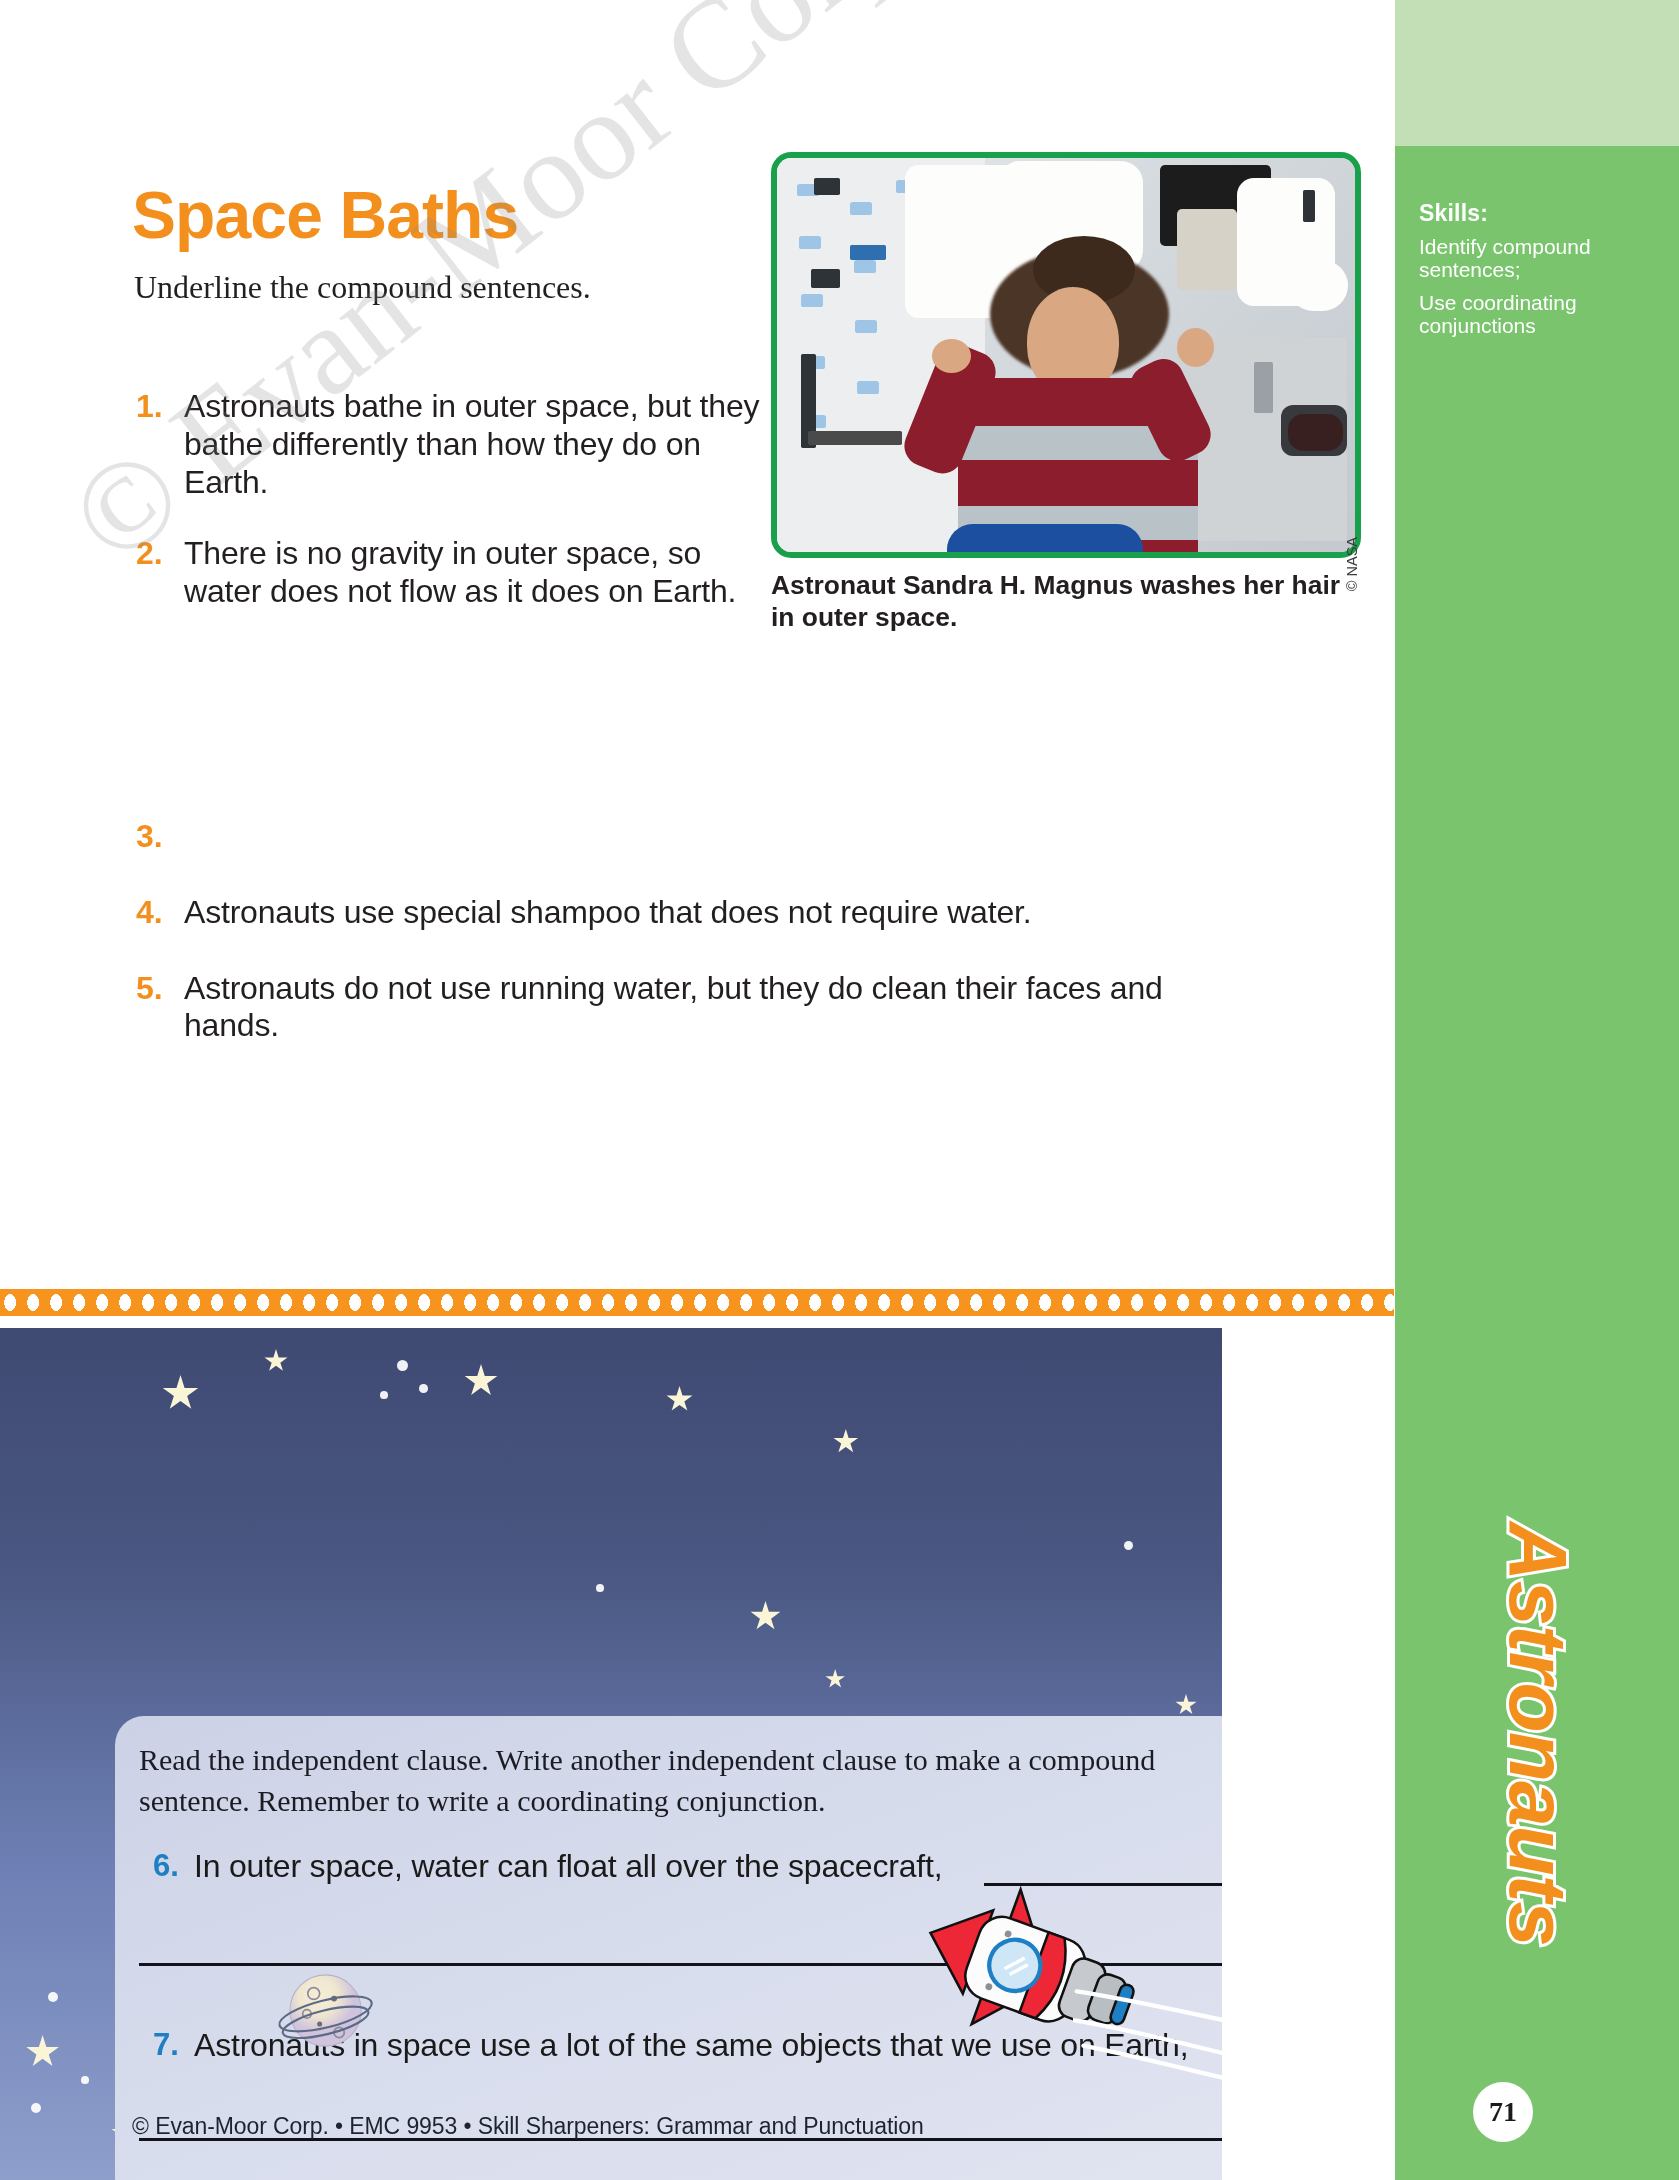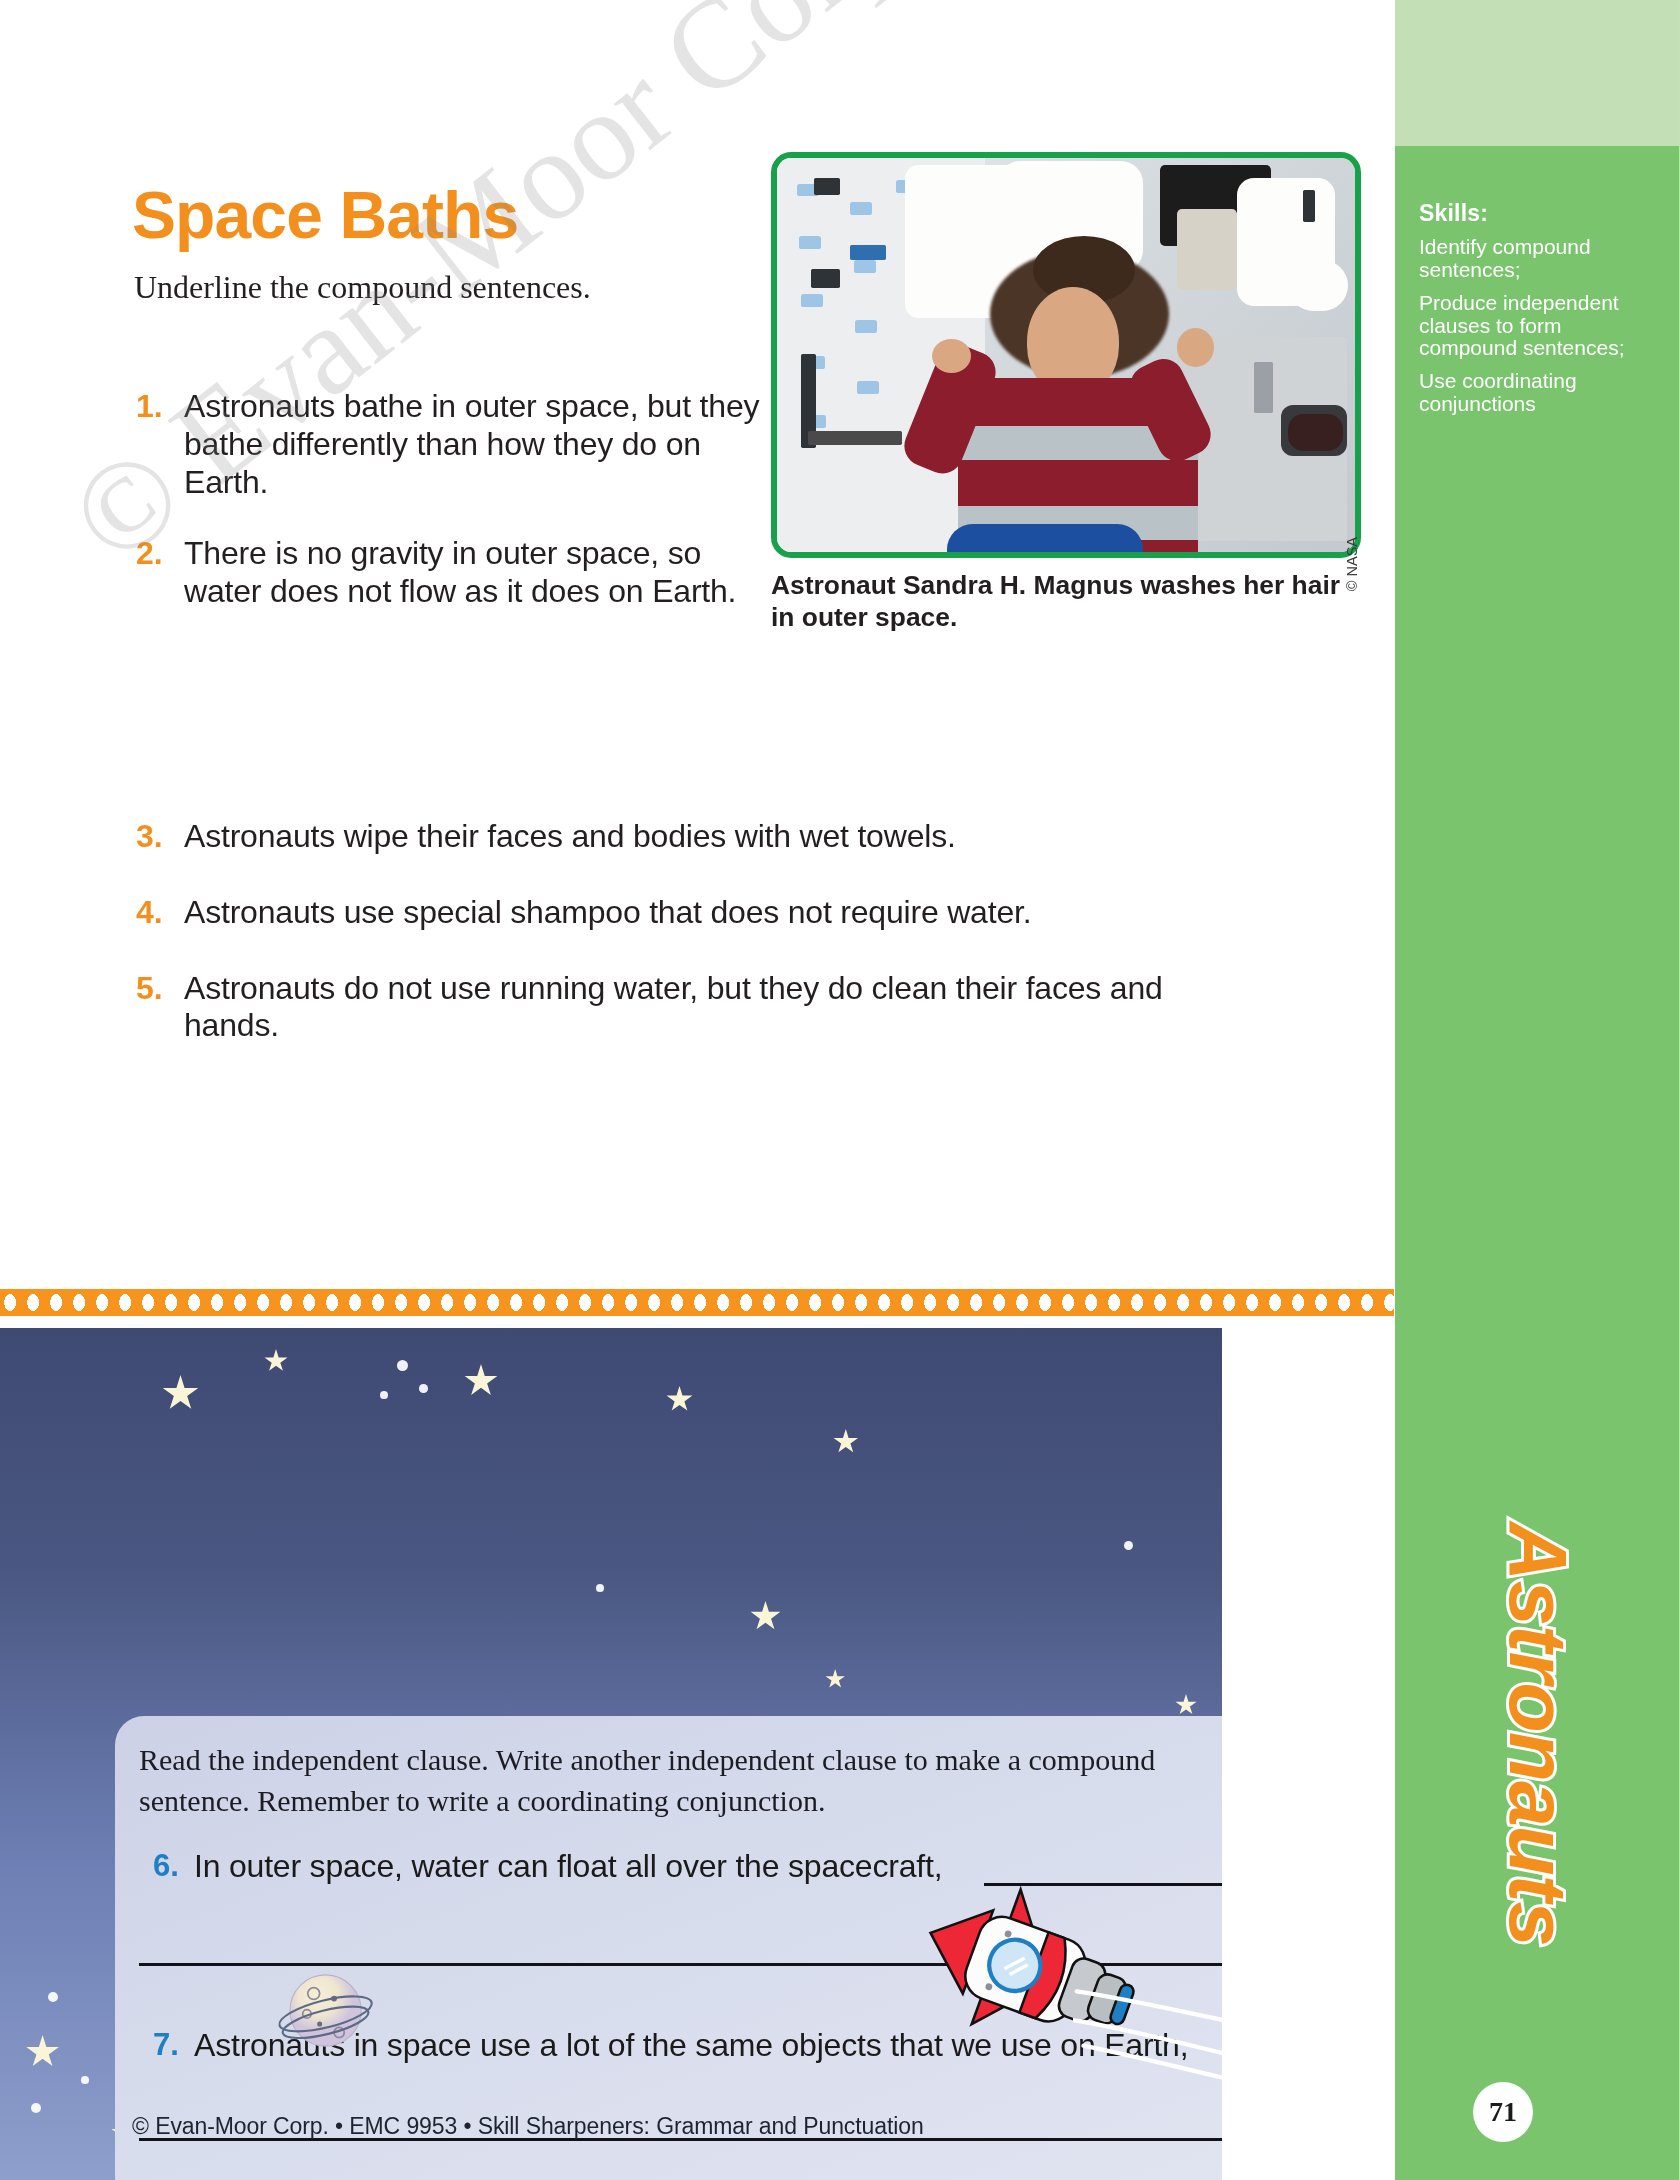--- a/index.html
+++ b/index.html
@@ -228,21 +228,20 @@
 
 <div class="page">
 
   <div class="green-rail"></div>
   <div class="green-rail-top"></div>
 
 
   <div class="skills-box">
     <div class="skills-head">Skills:</div>
     <div class="skill-line">Identify compound sentences;</div>
-    <div class="skill-line">Produce independent clauses to form compound sentences;</div>
     <div class="skill-line">Use coordinating conjunctions</div>
   </div>
 
   <div class="vtab">
     <div class="vtab-text">Astronauts</div>
   </div>
   <div class="pagenum">71</div>
 
   <div class="content">
 
@@ -256,21 +255,20 @@
       </div>
       <div class="qrow">
         <div class="qnum">2.</div>
         <div class="qtxt">There is no gravity in outer space, so water does not flow as it does on Earth.</div>
       </div>
     </div>
 
     <div class="qlist-wide">
       <div class="qrow">
         <div class="qnum">3.</div>
-        <div class="qtxt">Astronauts wipe their faces and bodies with wet towels.</div>
       </div>
       <div class="qrow">
         <div class="qnum">4.</div>
         <div class="qtxt">Astronauts use special shampoo that does not require water.</div>
       </div>
       <div class="qrow">
         <div class="qnum">5.</div>
         <div class="qtxt">Astronauts do not use running water, but they do clean their faces and hands.</div>
       </div>
     </div>

